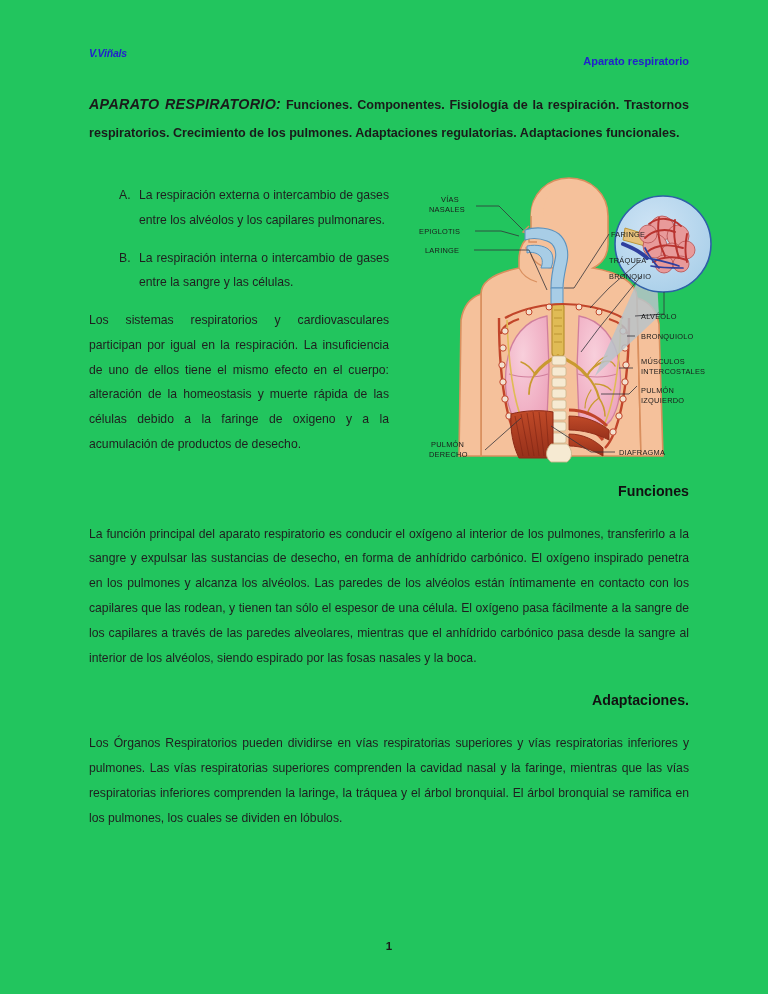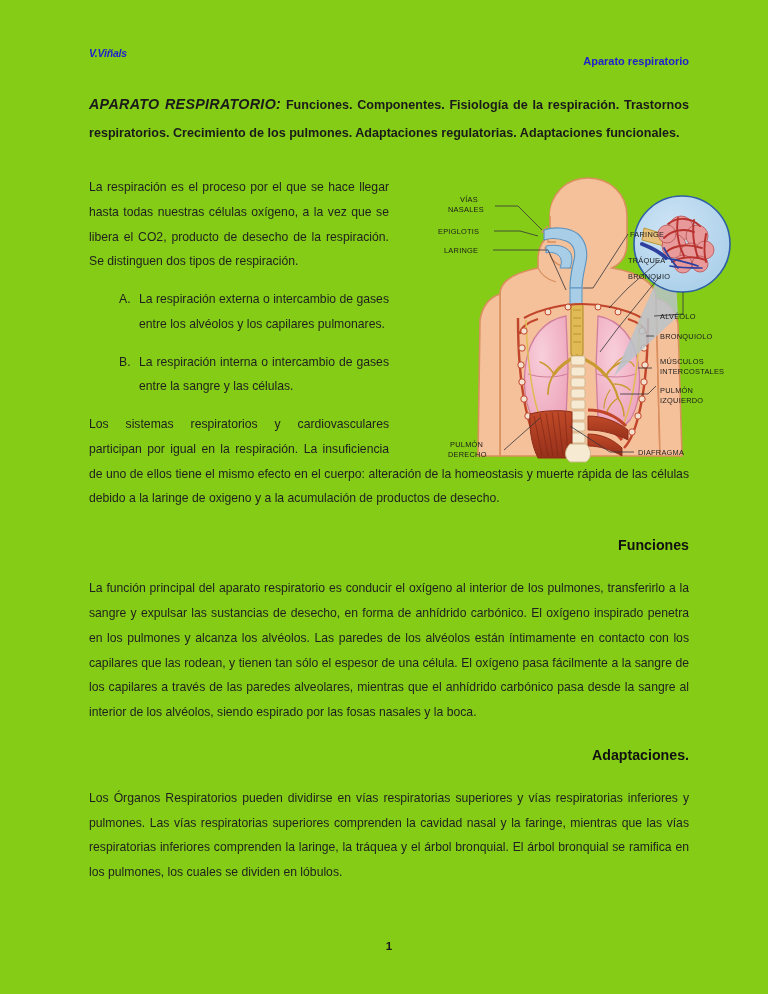--- a/index.html
+++ b/index.html
@@ -7,21 +7,21 @@
     padding: 0;
     background: #ffffff;
   }
   body {
     font-family: "Liberation Sans", sans-serif;
   }
   .page {
     position: relative;
     width: 768px;
     height: 994px;
-    background: #84cc16;
+    background: #22c55e;
     overflow: hidden;
   }
   .content {
     position: absolute;
     left: 89px;
     top: 0;
     width: 600px;
     height: 994px;
   }
 
@@ -70,21 +70,20 @@
     font-style: italic;
   }
 
   
   .figure {
     position: absolute;
     left: 330px;
     top: 168px;
     width: 296px;
     height: 300px;
-    margin-left: 19px;
   }
 
   
   .flow {
     position: absolute;
     top: 175px;
     left: 0;
     width: 600px;
     font-size: 12.2px;
     color: #1f1f1f;
@@ -165,28 +164,27 @@
     </div>
 
     <div class="doc-title">
       <span class="lead">APARATO RESPIRATORIO:</span><span> Funciones. Componentes. Fisiología de la respiración. Trastornos respiratorios. Crecimiento de los pulmones. Adaptaciones regulatorias. Adaptaciones funcionales.</span>
     </div>
 
     <div class="flow">
 
       <div class="floatbox"></div>
 
-      <p class="tight">La respiración es el proceso por el que se hace llegar hasta todas nuestras células oxígeno, a la vez que se libera el CO2, producto de desecho de la respiración. Se distinguen dos tipos de respiración.</p>
 
       <ol class="alpha">
         <li>La respiración externa o intercambio de gases entre los alvéolos y los capilares pulmonares.</li>
         <li>La respiración interna o intercambio de gases entre la sangre y las células.</li>
       </ol>
 
-      <p>Los sistemas respiratorios y cardiovasculares participan por igual en la respiración. La insuficiencia de uno de ellos tiene el mismo efecto en el cuerpo: alteración de la homeostasis y muerte rápida de las células debido a la laringe de oxigeno y a la acumulación de productos de desecho.</p>
+      <p>Los sistemas respiratorios y cardiovasculares participan por igual en la respiración. La insuficiencia de uno de ellos tiene el mismo efecto en el cuerpo: alteración de la homeostasis y muerte rápida de las células debido a la faringe de oxigeno y a la acumulación de productos de desecho.</p>
 
       <h2 class="sec first">Funciones</h2>
       <p>La función principal del aparato respiratorio es conducir el oxígeno al interior de los pulmones, transferirlo a la sangre y expulsar las sustancias de desecho, en forma de anhídrido carbónico. El oxígeno inspirado penetra en los pulmones y alcanza los alvéolos. Las paredes de los alvéolos están íntimamente en contacto con los capilares que las rodean, y tienen tan sólo el espesor de una célula. El oxígeno pasa fácilmente a la sangre de los capilares a través de las paredes alveolares, mientras que el anhídrido carbónico pasa desde la sangre al interior de los alvéolos, siendo espirado por las fosas nasales y la boca.</p>
 
       <h2 class="sec">Adaptaciones.</h2>
       <p>Los Órganos Respiratorios pueden dividirse en vías respiratorias superiores y vías respiratorias inferiores y pulmones. Las vías respiratorias superiores comprenden la cavidad nasal y la faringe, mientras que las vías respiratorias inferiores comprenden la laringe, la tráquea y el árbol bronquial. El árbol bronquial se ramifica en los pulmones, los cuales se dividen en lóbulos.</p>
     </div>
 
     <div class="figure">
       <svg class="fig-svg" width="296" height="300" viewBox="0 0 296 300" xmlns="http://www.w3.org/2000/svg">

